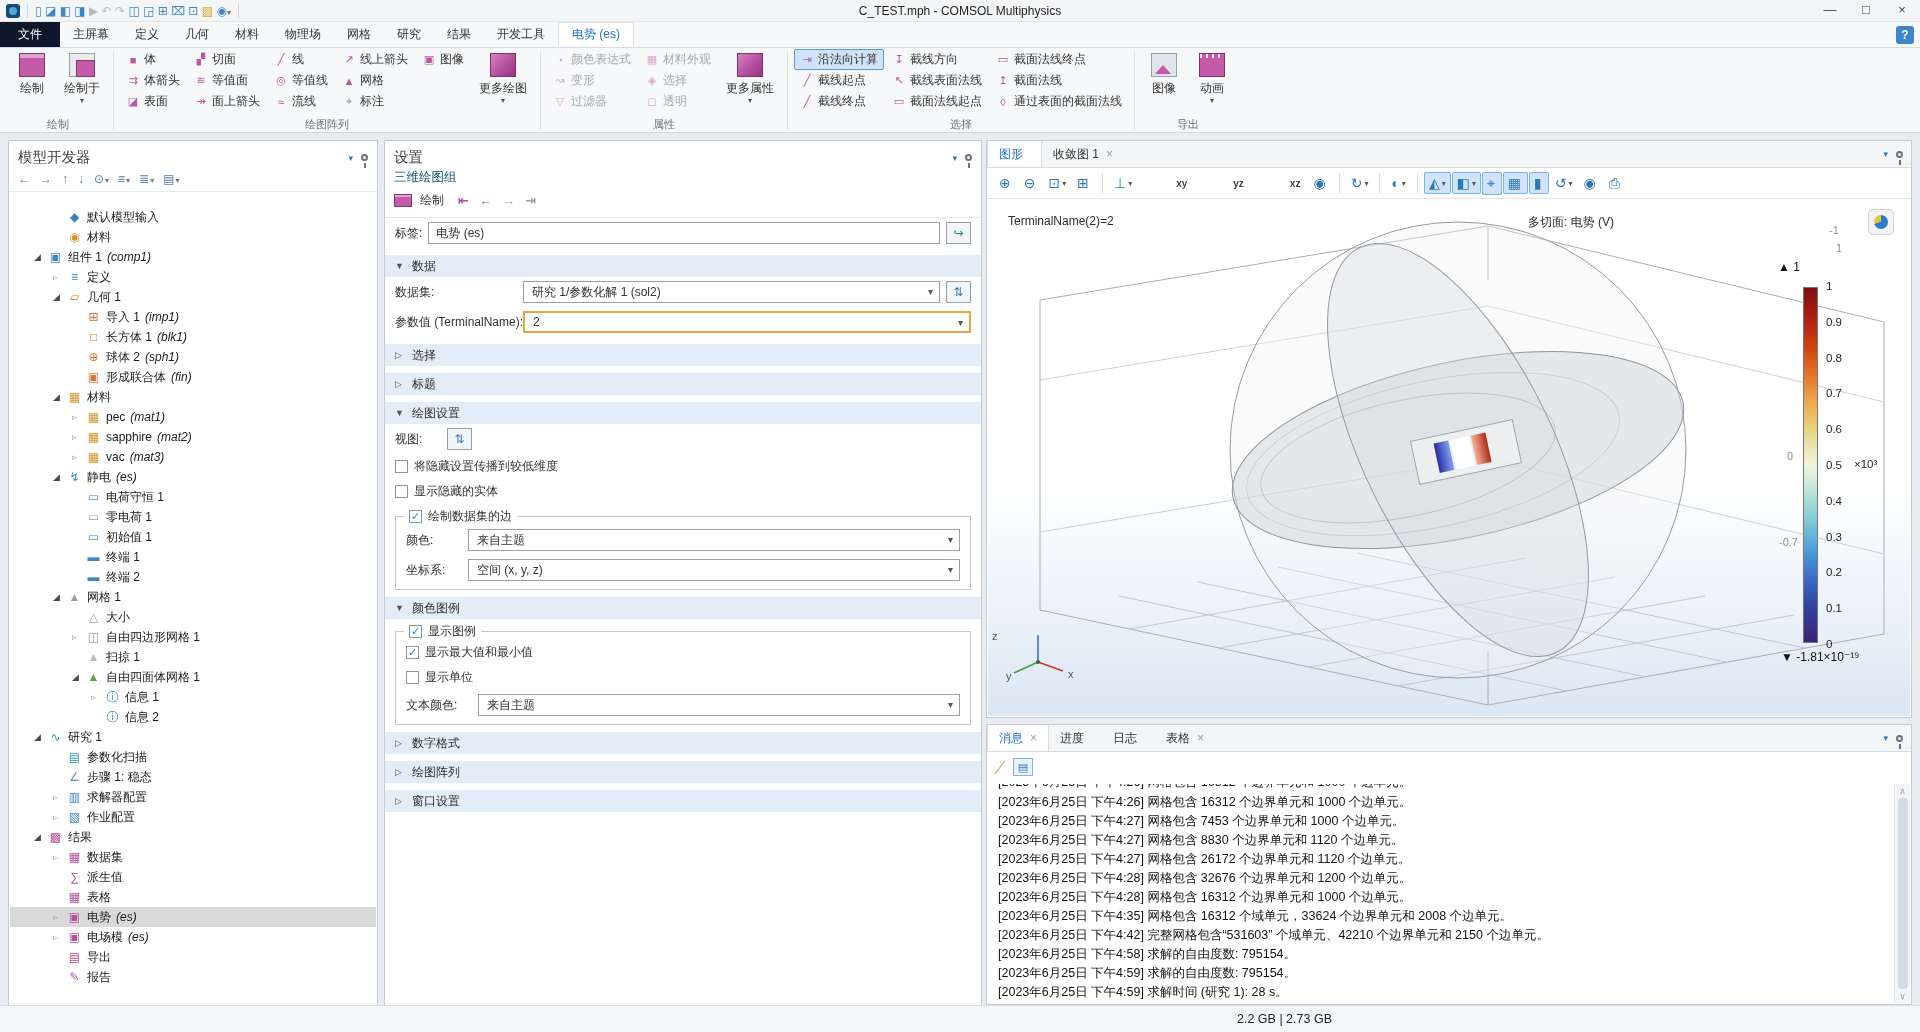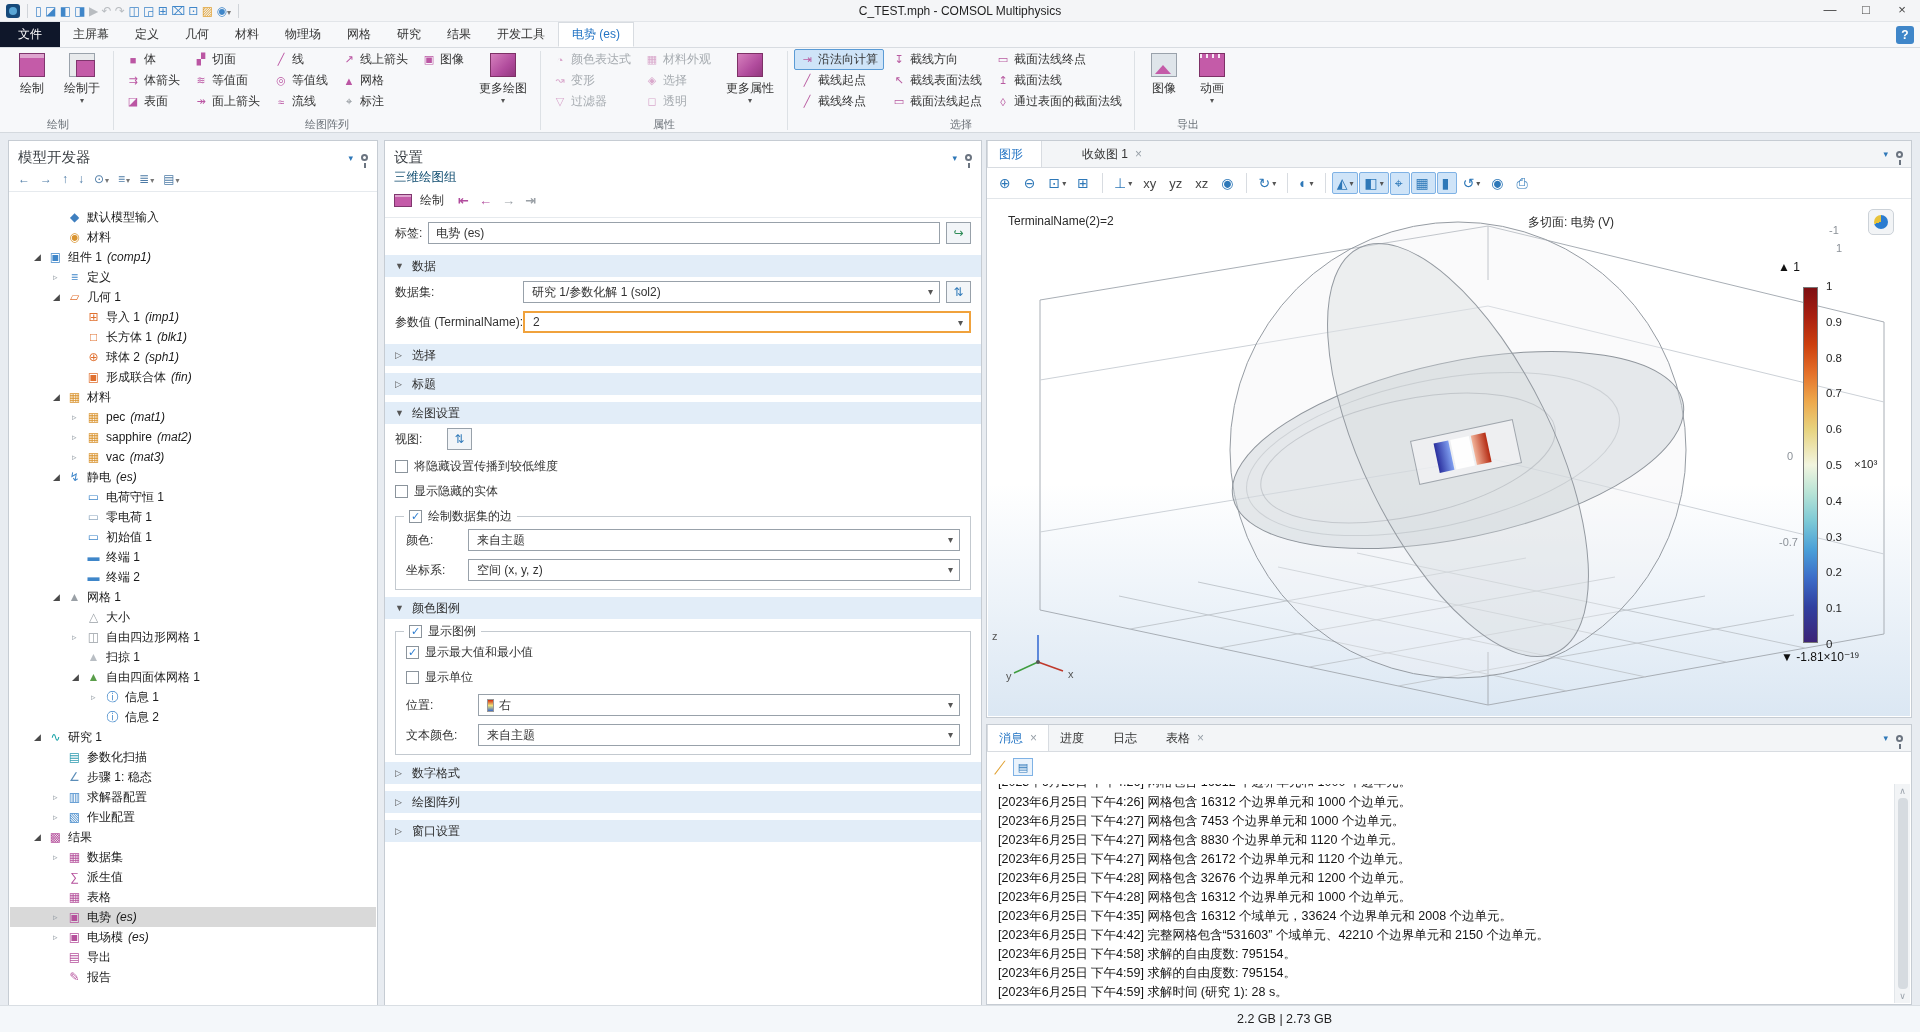--- a/index.html
+++ b/index.html
@@ -95,21 +95,21 @@
   .minibar{width:7px;height:13px;border:1px solid #999;background:linear-gradient(180deg,#d42a0e,#efe27a,#3a6cc8);display:inline-block;}
 
   
   .gtabs{height:27px;border-bottom:1px solid #d8dce1;display:flex;background:#f3f5f7;align-items:stretch;}
   .gtab{padding:0 11px;display:flex;gap:7px;align-items:center;color:#333;}
   .gtab.active{background:#fff;border-right:1px solid #d8dce1;border-left:1px solid #d8dce1;color:#2374c4;}
   .tclose{color:#98a0a8;font-size:12px;}
   .gtools{height:31px;display:flex;align-items:center;gap:1px;padding:0 7px;border-bottom:1px solid #e2e6ea;}
   .gtb{display:flex;align-items:center;padding:2px 4px;color:#2e78b8;font-size:14px;border:1px solid transparent;border-radius:2px;}
   .gtb.on{background:#cfe4f8;border-color:#7fb2e5;}
-  .gtb.txt{font-size:13px;font-weight:normal;color:#444;}
+  .gtb.txt{font-size:10px;font-weight:bold;color:#444;margin-left:33px;}
   .gdd{font-size:8px;color:#555;margin-left:2px;}
   .gsep{width:1px;height:20px;background:#d8dce1;margin:0 5px;}
   .plot{position:absolute;top:59px;left:1px;right:1px;bottom:1px;background:linear-gradient(#ffffff 55%,#dbe7f3);overflow:hidden;}
   .annot{position:absolute;font-size:12px;color:#2b2b2b;white-space:nowrap;}
   .cbar{position:absolute;left:815px;top:87px;width:15px;height:356px;border:1px solid #777;}
   .cticks{position:absolute;left:838px;top:80px;height:370px;display:flex;flex-direction:column;justify-content:space-between;font-size:11.5px;color:#1e1e1e;}
   .cmax{position:absolute;left:790px;top:60px;font-size:12px;color:#111;}
   .cmin{position:absolute;left:793px;top:450px;font-size:12px;color:#111;}
   .cmult{position:absolute;left:866px;top:258px;font-size:11.5px;color:#1e1e1e;}
   .faint{position:absolute;font-size:11px;color:#8b9198;}
@@ -866,27 +866,20 @@
       </span>
       <div class="cbrow">
         <span class="cb">✓</span>
         <span>显示最大值和最小值</span>
       </div>
       <div class="cbrow">
         <span class="cb"></span>
         <span>显示单位</span>
       </div>
       <div class="frow">
-        <span class="flabel w66">位置:</span>
-        <span class="combo">
-            <span class="minibar"></span>
-            <span>右</span>
-          </span>
-      </div>
-      <div class="frow">
         <span class="flabel w66">文本颜色:</span>
         <span class="combo">
             <span>来自主题</span>
           </span>
       </div>
     </div>
 
     <div>
 
         <div class="secband">
@@ -901,21 +894,21 @@
 
         <div class="secband">
           <span class="secmark">▷</span>
           <span>窗口设置</span>
         </div>
       </div>
   </div>
 
   <div class="panel" style="left:986px;top:140px;width:926px;height:578px;">
     <div class="gtabs">
-      <span style="display:flex;gap:29px;">
+      <span style="display:flex;">
 
           <span class="gtab active">
             <span>图形</span>
             <span class="tclose"></span>
           </span>
 
           <span class="gtab">
             <span>收敛图 1</span>
             <span class="tclose">×</span>
           </span>

